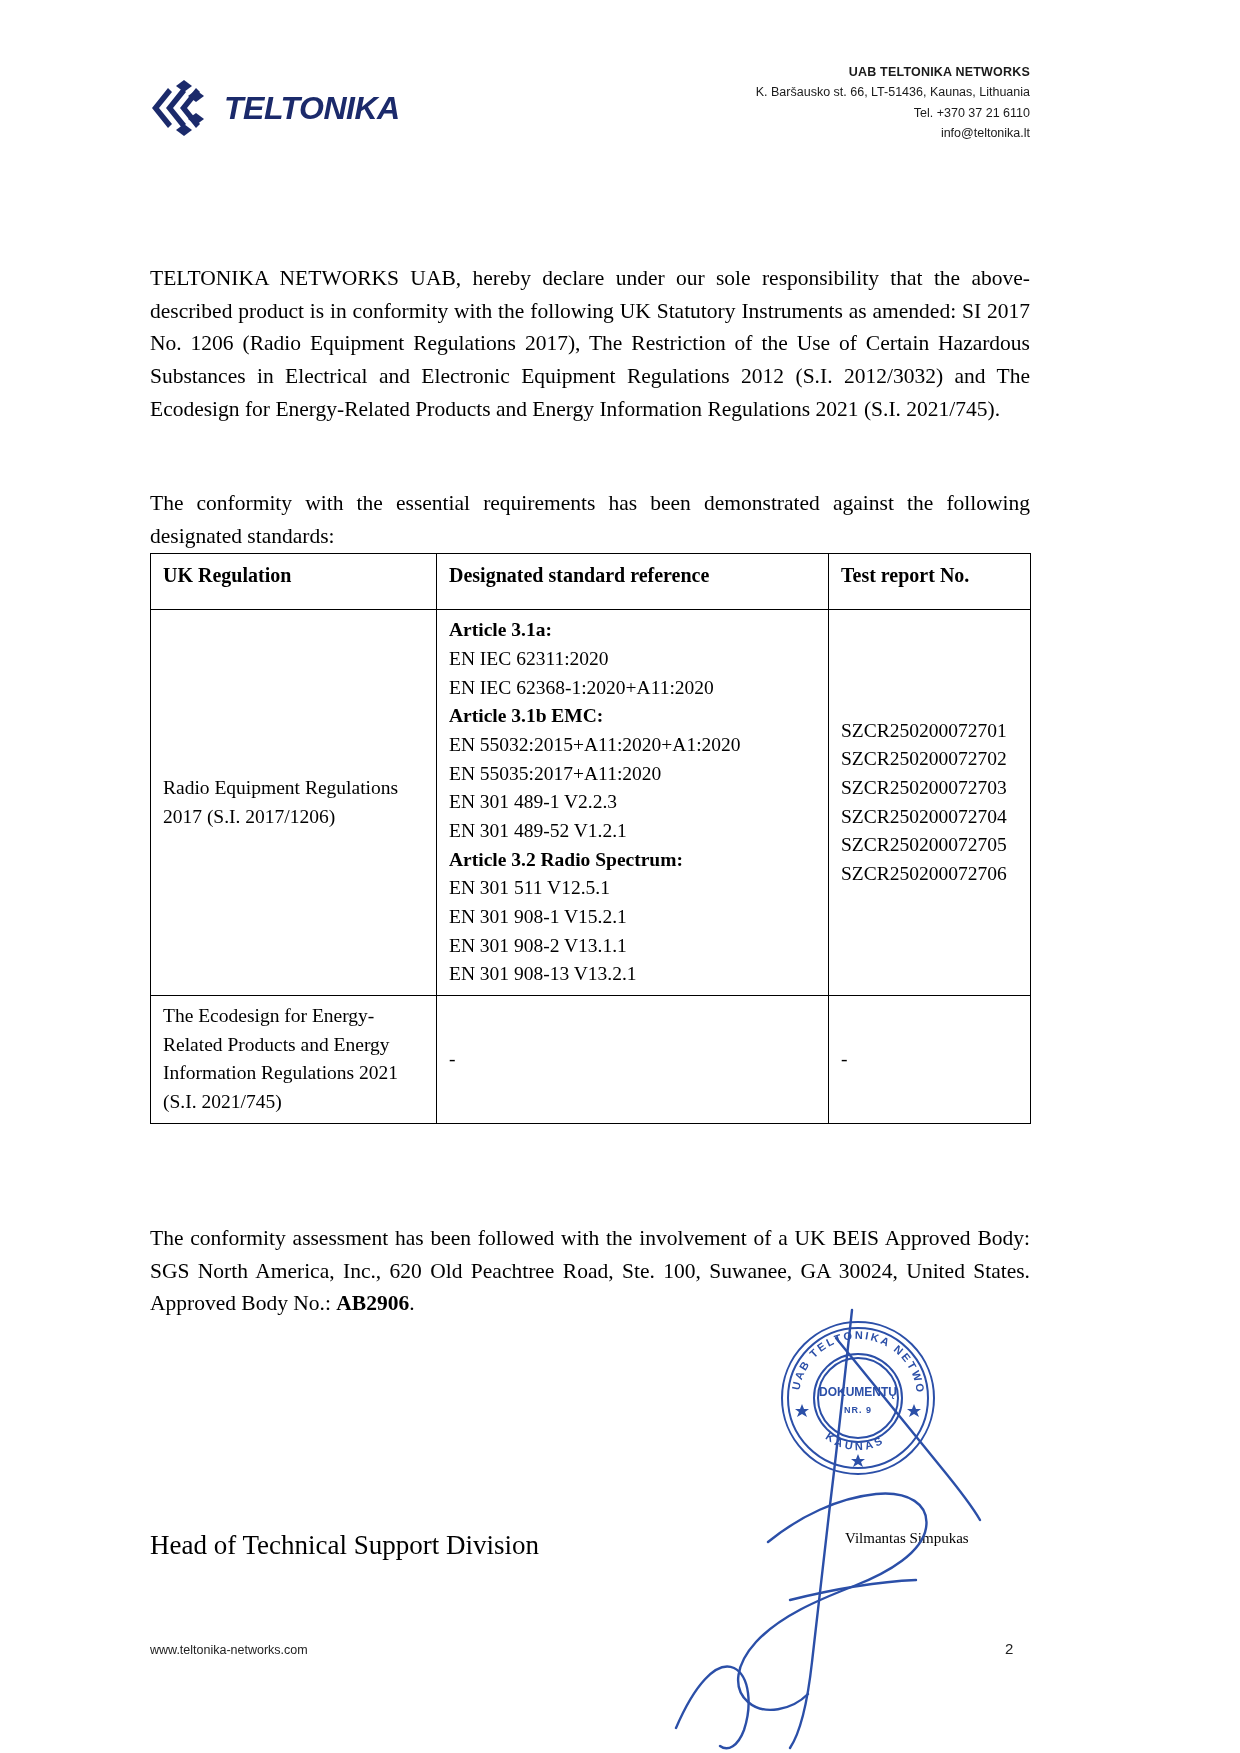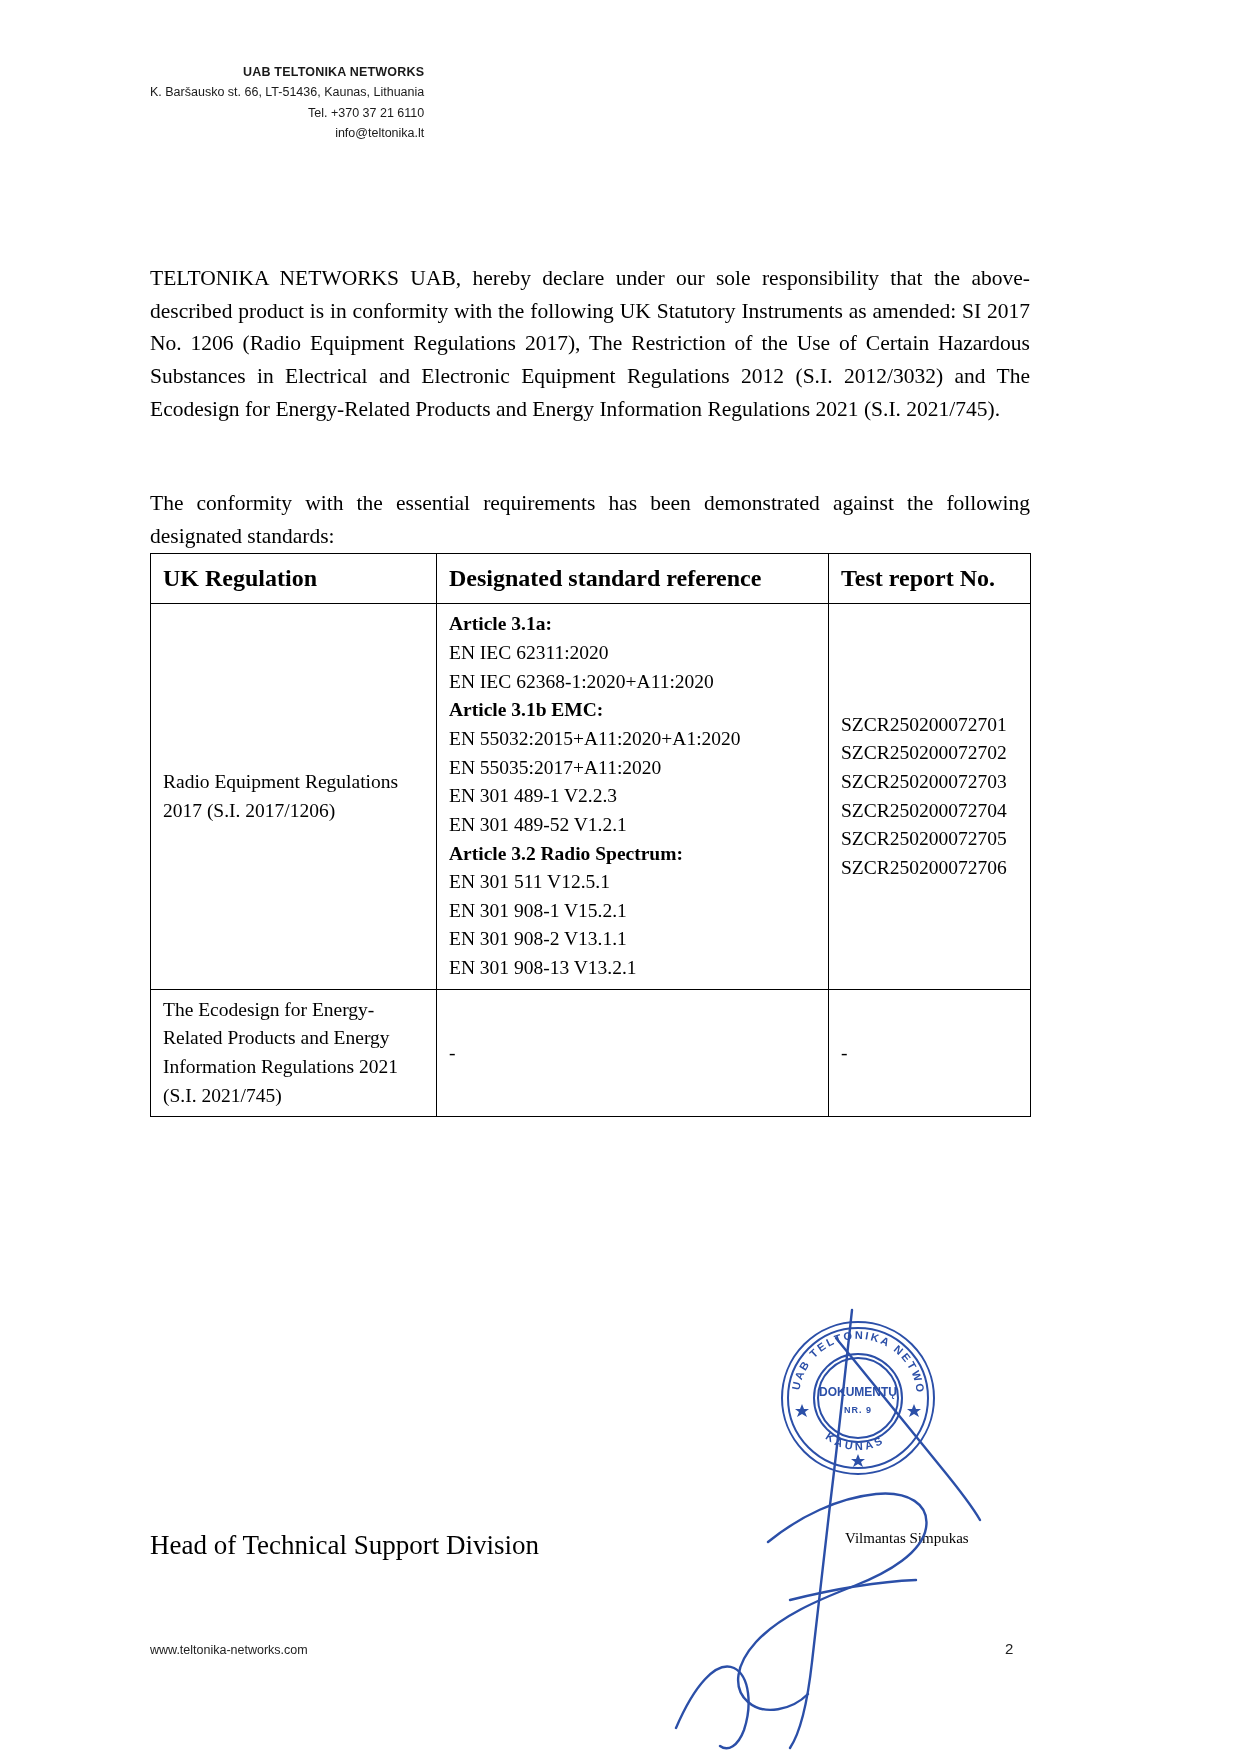--- a/index.html
+++ b/index.html
@@ -94,22 +94,22 @@
     border: 1.2px solid #000;
     padding: 6px 10px 6px 12px;
     vertical-align: top;
     line-height: 1.47;
     font-weight: normal;
     text-align: left;
   }
   table.std thead th {
     font-weight: bold;
     padding-top: 7px;
-    padding-bottom: 7px;
-    font-size: 24px;
+    padding-bottom: 19px;
+    font-size: 20px;
   }
   col.c1 { width: 286px; }
   col.c2 { width: 392px; }
   col.c3 { width: 202px; }
 
   .cell-just {
     text-align: justify;
     text-justify: inter-word;
     hyphens: none;
   }
@@ -200,20 +200,36 @@
     font-size: 15px;
     color: #222;
   }
 </style>
 </head>
 <body>
 
 <div class="page">
 
   <div class="header">
+    <div class="logo-wrap">
+      <svg class="logo-chevrons" width="72" height="56" viewBox="0 0 72 56">
+        <g fill="#1b2a6b">
+          <path d="M2,28 L18,8 L22,12 L9,28 L22,44 L18,48 Z"></path>
+          <path d="M16,28 L32,8 L36,12 L23,28 L36,44 L32,48 Z"></path>
+          <path d="M30,28 L46,8 L50,12 L37,28 L50,44 L46,48 Z"></path>
+        </g>
+        <g fill="#1b2a6b">
+          <path d="M26,6 L34,0 L42,6 L34,12 Z"></path>
+          <path d="M38,16 L46,10 L54,16 L46,22 Z"></path>
+          <path d="M26,50 L34,44 L42,50 L34,56 Z"></path>
+          <path d="M38,39 L46,33 L54,39 L46,45 Z"></path>
+        </g>
+      </svg>
+      <span class="logo-text">TELTONIKA</span>
+    </div>
 
     <div class="addr">
       <div class="company">UAB TELTONIKA NETWORKS</div>
       <div>K. Baršausko st. 66, LT-51436, Kaunas, Lithuania</div>
       <div>Tel. +370 37 21 6110</div>
       <div>info@teltonika.lt</div>
     </div>
   </div>
 
   <div class="para p1">TELTONIKA NETWORKS UAB, hereby declare under our sole responsibility that the above-described product is in conformity with the following UK Statutory Instruments as amended: SI 2017 No. 1206 (Radio Equipment Regulations 2017), The Restriction of the Use of Certain Hazardous Substances in Electrical and Electronic Equipment Regulations 2012 (S.I. 2012/3032) and The Ecodesign for Energy-Related Products and Energy Information Regulations 2021 (S.I. 2021/745).</div>
@@ -267,20 +283,23 @@
               <div class="ln">-</div>
             </td>
             <td class="mid rpt">
               <div class="ln">-</div>
             </td>
           </tr>
         </tbody>
     </table>
   </div>
 
+  <div class="para p3">
+    <span id="assess-pre">The conformity assessment has been followed with the involvement of a UK BEIS Approved Body: SGS North America, Inc., 620 Old Peachtree Road, Ste. 100, Suwanee, GA 30024, United States. Approved Body No.: </span><b>AB2906</b><span id="assess-post">.</span>
+  </div>
 
 
 
   <div class="sig-title">Head of Technical Support Division</div>
   <div class="sig-name">Vilmantas Simpukas</div>
 
   <svg class="stamp" viewBox="0 0 160 160">
     <g fill="none" stroke="#2b4fa8" stroke-width="2">
       <circle cx="80" cy="80" r="76"></circle>
       <circle cx="80" cy="80" r="70"></circle>

